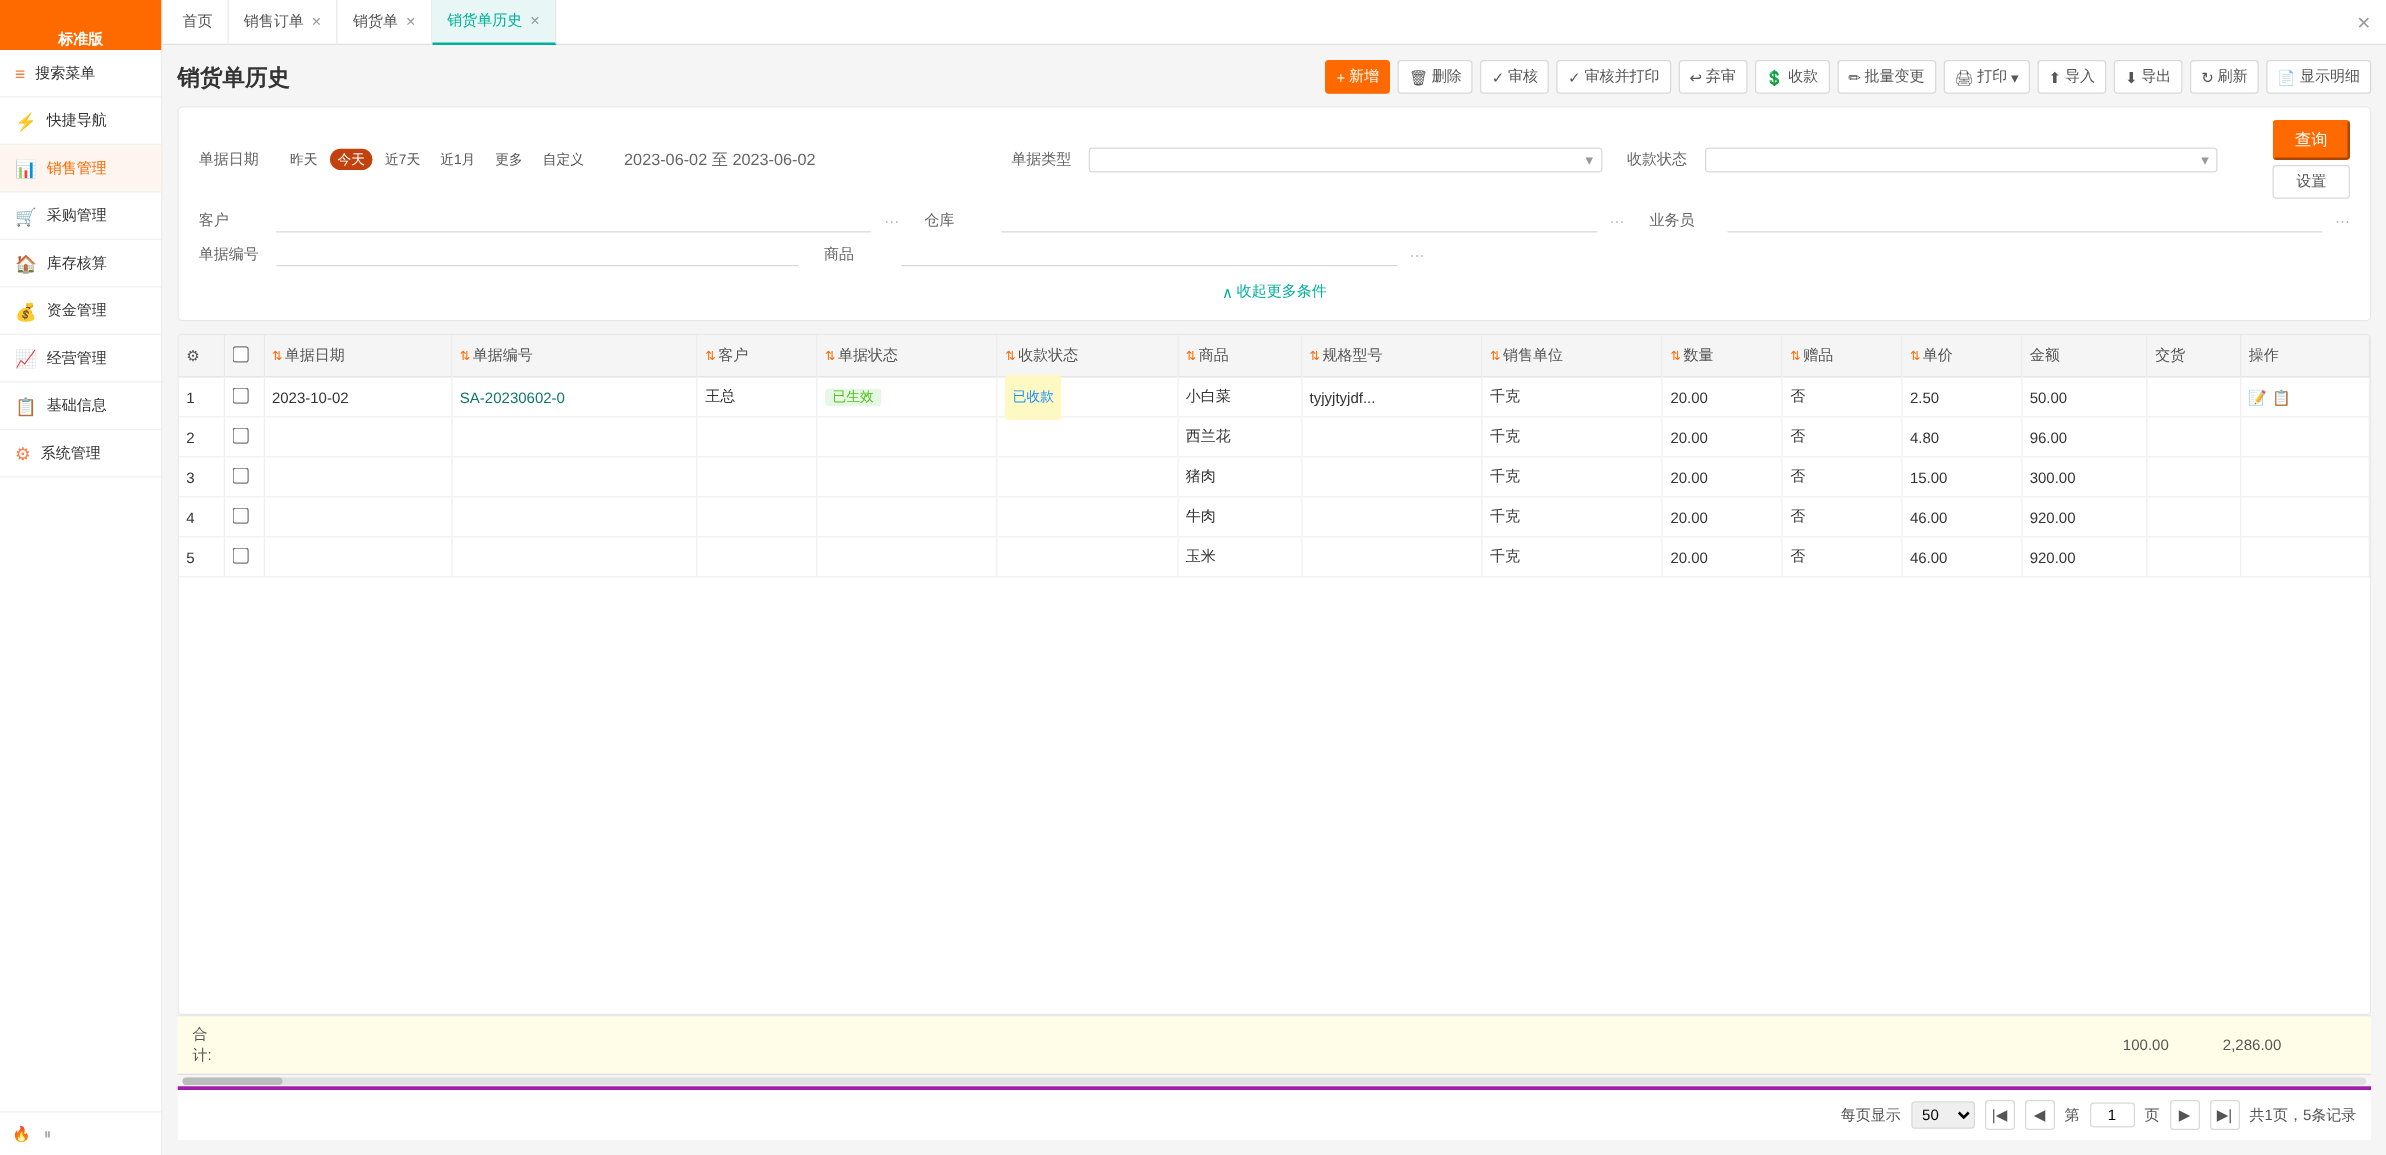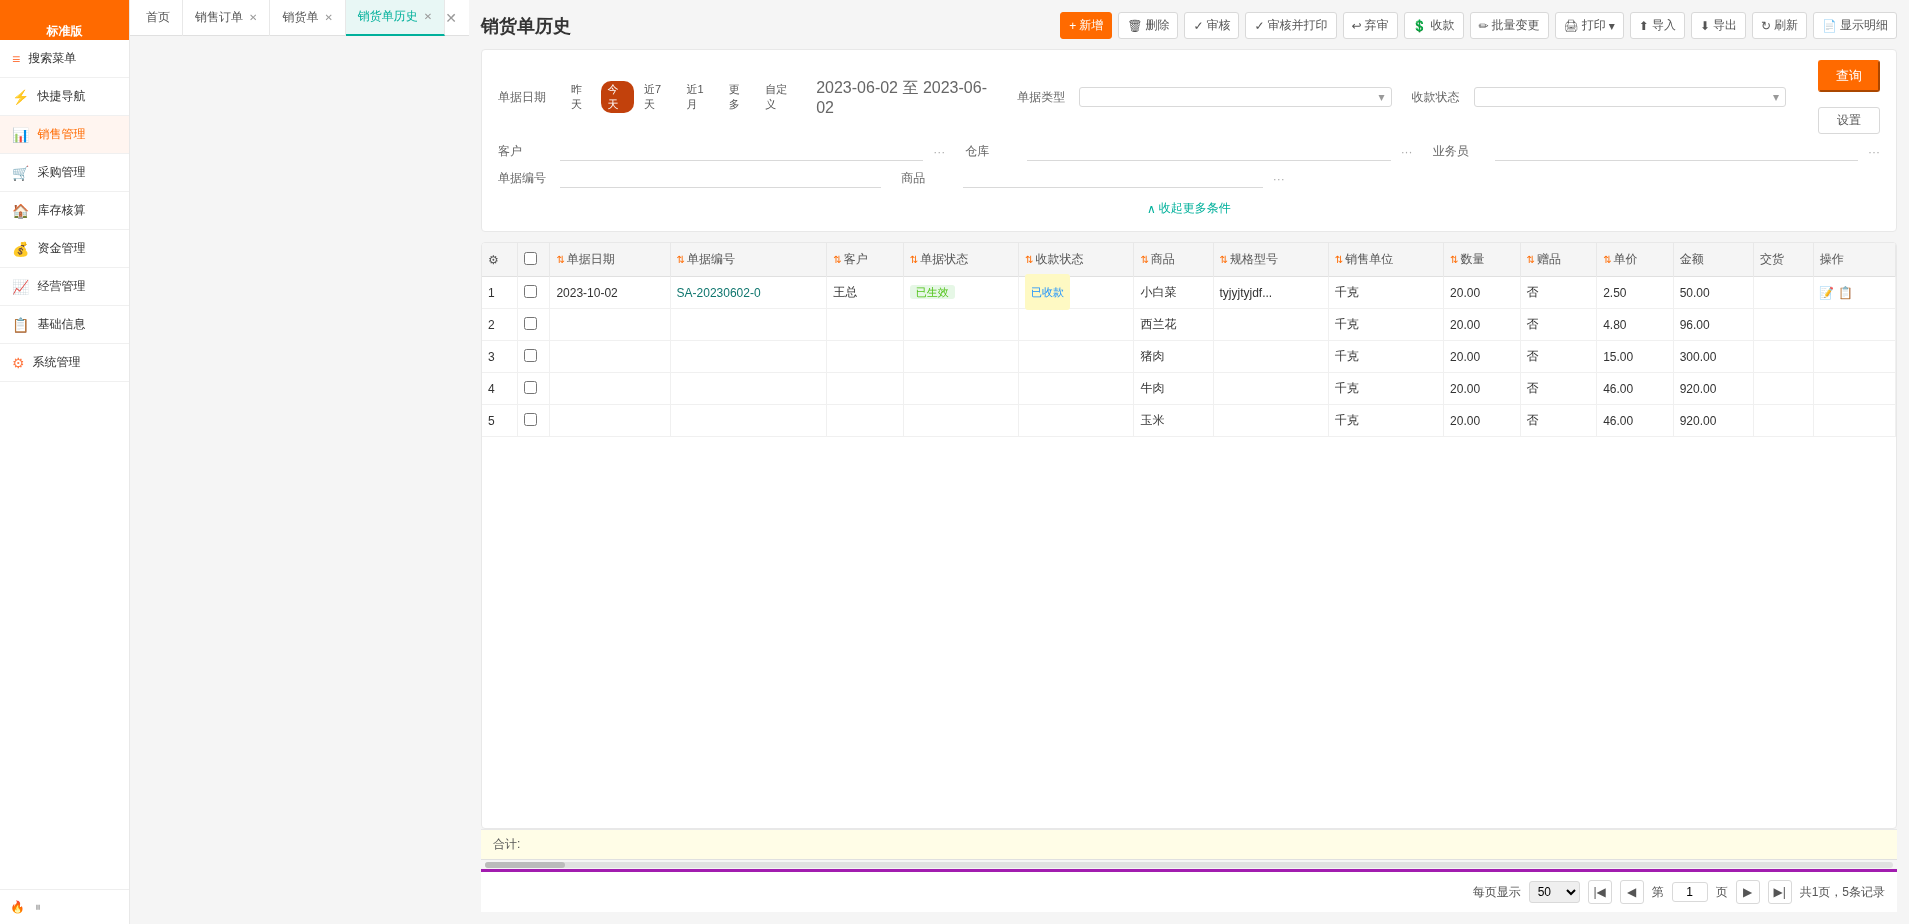--- a/index.html
+++ b/index.html
@@ -41,21 +41,21 @@
       padding: 10px;
       gap: 10px;
       border-top: 1px solid #eee;
     }
     .sidebar-footer span { color: #aaa; cursor: pointer; }
 
     
     .main {
       flex: 1;
       display: flex;
-      flex-direction: row;
+      flex-direction: column;
       overflow: hidden;
     }
 
     
     .tab-bar {
       display: flex;
       align-items: center;
       background: #fff;
       border-bottom: 1px solid #e0e0e0;
       height: 36px;
@@ -188,22 +188,22 @@
       font-size: 11px;
       color: #555;
     }
     .date-tag.active {
       background: #c2410c;
       color: #fff;
       border-radius: 10px;
     }
     .date-range {
       color: #666;
-      font-size: 16px;
-      margin-left: 8px;
+      font-size: 13px;
+      margin-left: 20px;
     }
     .dots { color: #aaa; cursor: pointer; margin-left: 4px; }
     .collapse-btn {
       display: flex;
       align-items: center;
       justify-content: center;
       padding: 4px;
       color: #00b09b;
       cursor: pointer;
       font-size: 11px;
@@ -503,21 +503,21 @@
             <span class="arrow">▾</span>
           </div>
         </div>
         <div class="filter-item" style="flex:1.5;">
           <span class="filter-label">收款状态</span>
           <div class="select-wrapper">
             <span></span>
             <span class="arrow">▾</span>
           </div>
         </div>
-        <div style="display:flex;flex-direction:column;gap:15px;margin-left:12px;">
+        <div style="display:flex;flex-direction:column;gap:4px;margin-left:24px;">
           <button class="btn-query">查询</button>
           <button class="btn-settings">设置</button>
         </div>
       </div>
       <div class="filter-row">
         <div class="filter-item">
           <span class="filter-label">客户</span>
           <input class="filter-input" type="text" style="">
           <span class="dots">···</span>
         </div>
@@ -669,20 +669,25 @@
                 <td>920.00</td>
                 <td></td>
                 <td></td>
               </tr>
             </tbody>
         </table>
       </div>
 
       <div class="table-footer">
         <span>合计:</span>
+        <div class="footer-total">
+          <span style="flex:1;"></span>
+          <span style="min-width:500px;text-align:right;padding-right:30px;">100.00</span>
+          <span style="min-width:120px;text-align:right;padding-right:60px;">2,286.00</span>
+        </div>
       </div>
 
       <div class="scrollbar-area">
         <div class="scrollbar-track">
           <div class="scrollbar-thumb"></div>
         </div>
       </div>
 
       <div class="pagination">
         <span>每页显示</span>

